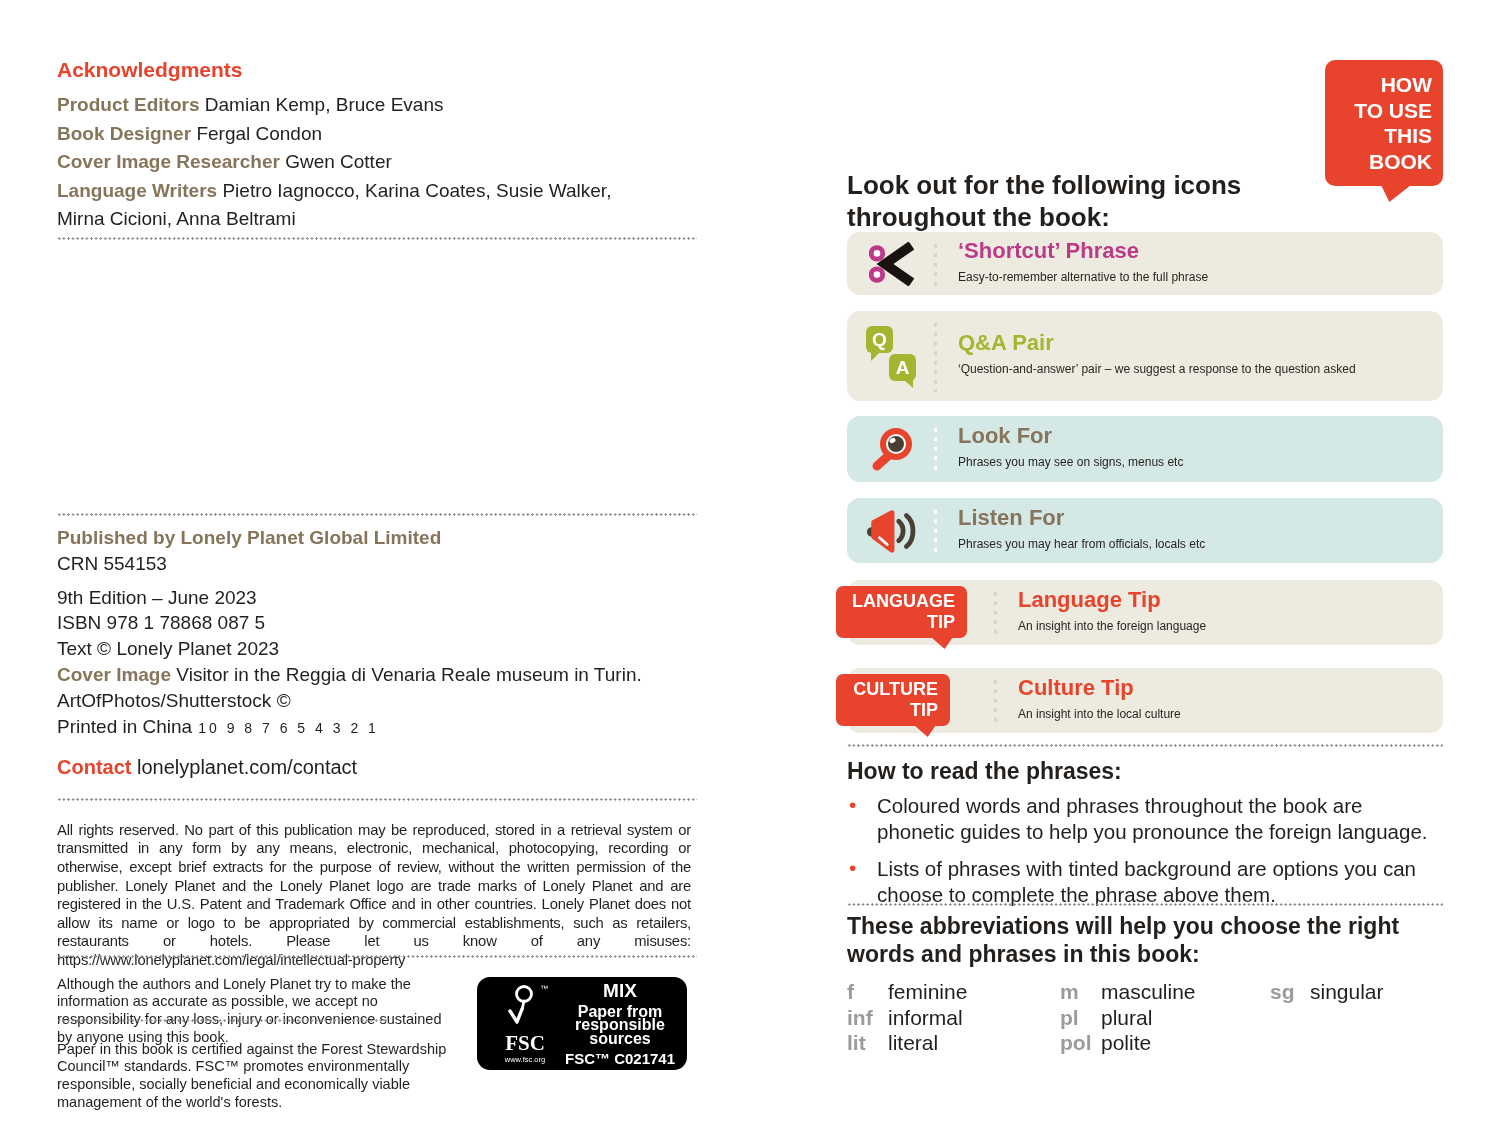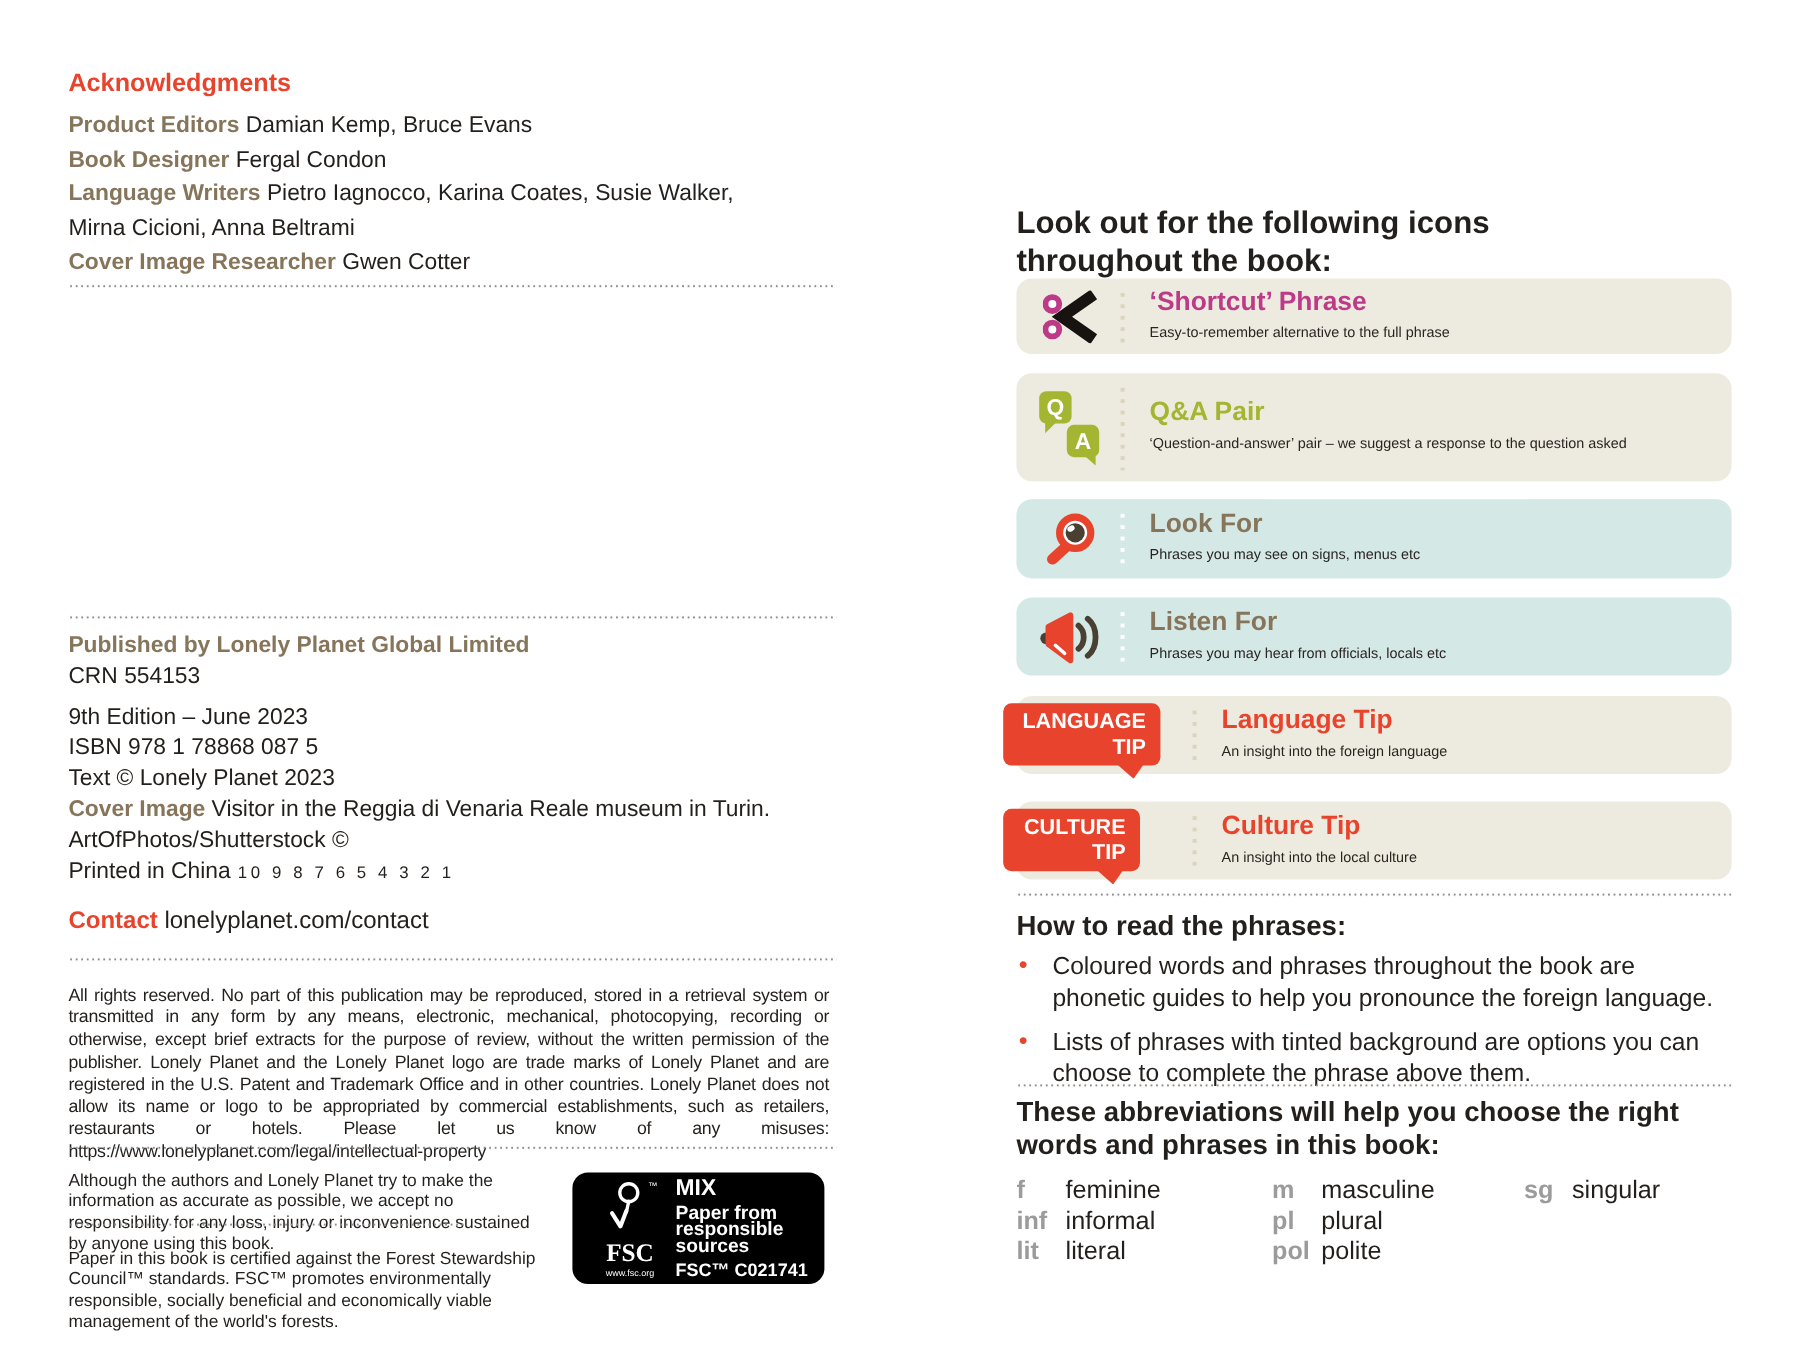--- a/index.html
+++ b/index.html
@@ -26,21 +26,21 @@
   .legal{position:absolute;left:57px;top:806px;width:634px;font-size:14.8px;line-height:18.6px;
          letter-spacing:-0.2px;text-align:justify;}
   .smallpara{position:absolute;left:57px;width:402px;font-size:14.5px;line-height:17.8px;}
 
   
   .fscbox{position:absolute;left:477px;top:977px;width:210px;height:93px;background:#000;border-radius:13px;
           color:#fff;display:flex;align-items:center;padding:6px 10px;box-sizing:border-box;}
   .fsc-left{width:76px;text-align:center;line-height:1;}
   .fsc-name{font-family:"Liberation Serif",serif;font-size:21px;font-weight:bold;margin-top:1px;}
   .fsc-url{font-size:7.5px;margin-top:2px;}
-  .fsc-right{flex:1;text-align:left;}
+  .fsc-right{flex:1;text-align:center;}
   .fsc-mix{font-size:19px;font-weight:bold;}
   .fsc-tag{font-size:16px;font-weight:bold;line-height:13.5px;margin-top:3px;}
   .fsc-code{font-size:15px;font-weight:bold;margin-top:5px;}
 
   
   .howbadge{position:absolute;left:1325px;top:60px;width:118px;background:var(--accent-red);border-radius:10px;
             color:#fff;font-weight:bold;font-size:21px;line-height:25.5px;text-align:right;
             padding:12px 11px;box-sizing:border-box;}
   .howbadge::after{content:"";position:absolute;bottom:-16px;left:56px;width:30px;height:17px;
             background:var(--accent-red);clip-path:polygon(0 0,100% 0,28% 100%);}
@@ -94,26 +94,26 @@
     <h2 class="ack-title">Acknowledgments</h2>
     <div class="credit">
       <span class="lbl">Product Editors</span>
       <span>Damian Kemp, Bruce Evans</span>
     </div>
     <div class="credit">
       <span class="lbl">Book Designer</span>
       <span>Fergal Condon</span>
     </div>
     <div class="credit">
+      <span class="lbl">Cover Image Researcher</span>
+      <span>Gwen Cotter</span>
+    </div>
+    <div class="credit">
       <span class="lbl">Language Writers</span>
       <span>Pietro Iagnocco, Karina Coates, Susie Walker, Mirna Cicioni, Anna Beltrami</span>
-    </div>
-    <div class="credit">
-      <span class="lbl">Cover Image Researcher</span>
-      <span>Gwen Cotter</span>
     </div>
   </section>
 
   <div class="dotline" style="left:57px;top:237px;width:640px;"></div>
   <div class="dotline" style="left:57px;top:513px;width:640px;"></div>
 
   <section class="pub">
     <div><span class="lbl">Published by Lonely Planet Global Limited</span></div>
     <div>CRN 554153</div>
     <div class="pub-gap"></div>
@@ -157,20 +157,26 @@
     <div class="fsc-right">
       <div class="fsc-mix">MIX</div>
       <div class="fsc-tag">
         <div>Paper from</div>
         <div>responsible sources</div>
       </div>
       <div class="fsc-code">FSC™ C021741</div>
     </div>
   </div>
 
+  <div class="howbadge">
+    <div>HOW</div>
+    <div>TO USE</div>
+    <div>THIS</div>
+    <div>BOOK</div>
+  </div>
 
   <h2 class="rheading">Look out for the following icons throughout the book:</h2>
 
   <div class="irow beige" style="top:232px;height:63px;">
     <div class="icell">
       <svg width="46" height="44" viewBox="0 0 52 48">
         <path d="M48 3 L18 24 L48 45" fill="none" stroke="#161310" stroke-width="11" stroke-linejoin="miter"></path>
         <rect x="15" y="21" width="7" height="7" fill="#161310" transform="rotate(45 18.5 24.5)"></rect>
         <circle cx="9" cy="12" r="6.5" fill="#fff" stroke="var(--magenta)" stroke-width="5.5"></circle>
         <circle cx="9" cy="36" r="6.5" fill="#fff" stroke="var(--magenta)" stroke-width="5.5"></circle>

